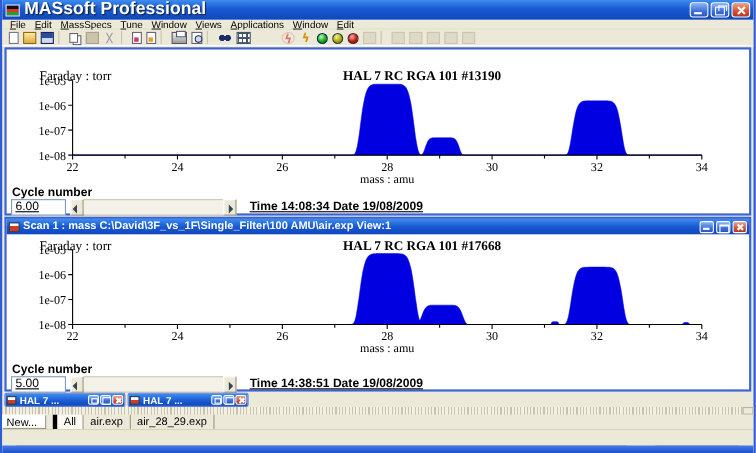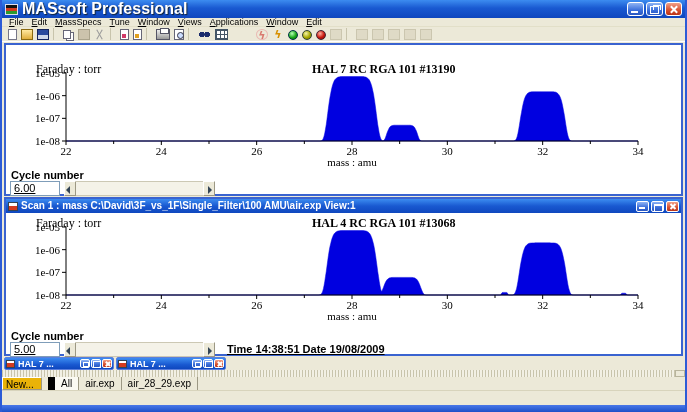--- a/index.html
+++ b/index.html
@@ -123,24 +123,24 @@
   .mg-x::before,.mg-x::after { content:""; position:absolute; left:4px; top:1px; width:1.5px; height:6px; background:#fff; }
   .mg-x::before{ transform:rotate(45deg);} .mg-x::after{ transform:rotate(-45deg);}
   
   .hscroll { position:absolute; left:0; top:370px; right:0; height:7px;
     background:repeating-linear-gradient(90deg,#C8C4AC 0 1px,#F2F0E4 1px 3px); }
   .hscroll .endbtn { position:absolute; right:0; top:0; width:10px; height:7px;
     background:#ECE9D8; border:1px solid #B8B49C; }
   
   .tabbar { position:absolute; left:0; top:377px; right:0; height:14px; background:#ECE9D8;
     display:flex; align-items:stretch; font-size:10px; border-bottom:1px solid #D8D4BC; }
-  .newbtn { width:40px; background:#eab308; border:1px solid #fff; border-right-color:#9C9884;
+  .newbtn { width:40px; background:#ffffff; border:1px solid #fff; border-right-color:#9C9884;
     border-bottom-color:#9C9884; padding:1px 3px; }
   .tab { padding:1px 6px; border-right:1px solid #9C9884; white-space:nowrap; }
-  .tab.active { background:#FAF9F2; font-weight:normal; border-left:7px solid #000000; margin-left:6px; }
+  .tab.active { background:#FAF9F2; font-weight:normal; border-left:4px solid #000000; margin-left:6px; }
   
   .statusbar { position:absolute; left:0; top:392px; right:0; height:13px; background:#ECE9D8;
     display:flex; font-size:10px; color:#777; }
   .spanel { border:1px solid; border-color:#9C9884 #fff #fff #9C9884; margin:13px; padding:0 0; line-height:10px; }
   .spanel.wide { flex:1; }
   .spanel.right { width:76px; }
   
   .bottomstrip { position:absolute; left:0; top:405px; right:0; height:7px;
     background:linear-gradient(180deg,#4A78E8,#1B50C8); }
 </style>
@@ -237,33 +237,34 @@
         <line x1="632" y1="70" x2="632" y2="74" stroke="#000" stroke-width="1"></line>
         <text x="632" y="84" text-anchor="middle" font-size="11" font-family="Liberation Serif, serif">34</text>
         <text x="346" y="95" text-anchor="middle" font-size="11" font-family="Liberation Serif, serif">mass : amu</text>
       </svg>
     <div class="cycle-label">Cycle number</div>
     <div class="cycle-row">
       <span class="cycle-value">6.00</span>
       <span class="sb-btn arr-left"></span>
       <span class="sb-track"></span>
       <span class="sb-btn arr-right"></span>
+      <span class="time-text">Time 14:08:34 Date 19/08/2009</span>
     </div>
   </div>
 
   <div class="win win2">
     <div class="wtitle">
       <span class="wicon"></span>
       <span class="wt-text">Scan 1 : mass C:\David\3F_vs_1F\Single_Filter\100 AMU\air.exp View:1</span>
       <span class="swinbtn sg-min"></span>
       <span class="swinbtn sg-max"></span>
       <span class="swinbtn close sg-x"></span>
     </div>
     <div class="detector-label">Faraday : torr</div>
-    <div class="spectrum-title">HAL 4 RC RGA 101 #13068</div>
+    <div class="spectrum-title">HAL 7 RC RGA 101 #17668</div>
     <svg class="chart-svg" id="chart1" viewBox="0 0 679 96">
         <path d="M60.0,70L60.0,70.0L60.7,70.0L61.4,70.0L62.1,70.0L62.9,70.0L63.6,70.0L64.3,70.0L65.0,70.0L65.7,70.0L66.4,70.0L67.2,70.0L67.9,70.0L68.6,70.0L69.3,70.0L70.0,70.0L70.7,70.0L71.4,70.0L72.2,70.0L72.9,70.0L73.6,70.0L74.3,70.0L75.0,70.0L75.7,70.0L76.4,70.0L77.2,70.0L77.9,70.0L78.6,70.0L79.3,70.0L80.0,70.0L80.7,70.0L81.5,70.0L82.2,70.0L82.9,70.0L83.6,70.0L84.3,70.0L85.0,70.0L85.7,70.0L86.5,70.0L87.2,70.0L87.9,70.0L88.6,70.0L89.3,70.0L90.0,70.0L90.7,70.0L91.5,70.0L92.2,70.0L92.9,70.0L93.6,70.0L94.3,70.0L95.0,70.0L95.8,70.0L96.5,70.0L97.2,70.0L97.9,70.0L98.6,70.0L99.3,70.0L100.0,70.0L100.8,70.0L101.5,70.0L102.2,70.0L102.9,70.0L103.6,70.0L104.3,70.0L105.0,70.0L105.8,70.0L106.5,70.0L107.2,70.0L107.9,70.0L108.6,70.0L109.3,70.0L110.1,70.0L110.8,70.0L111.5,70.0L112.2,70.0L112.9,70.0L113.6,70.0L114.3,70.0L115.1,70.0L115.8,70.0L116.5,70.0L117.2,70.0L117.9,70.0L118.6,70.0L119.3,70.0L120.1,70.0L120.8,70.0L121.5,70.0L122.2,70.0L122.9,70.0L123.6,70.0L124.4,70.0L125.1,70.0L125.8,70.0L126.5,70.0L127.2,70.0L127.9,70.0L128.6,70.0L129.4,70.0L130.1,70.0L130.8,70.0L131.5,70.0L132.2,70.0L132.9,70.0L133.6,70.0L134.4,70.0L135.1,70.0L135.8,70.0L136.5,70.0L137.2,70.0L137.9,70.0L138.7,70.0L139.4,70.0L140.1,70.0L140.8,70.0L141.5,70.0L142.2,70.0L142.9,70.0L143.7,70.0L144.4,70.0L145.1,70.0L145.8,70.0L146.5,70.0L147.2,70.0L147.9,70.0L148.7,70.0L149.4,70.0L150.1,70.0L150.8,70.0L151.5,70.0L152.2,70.0L153.0,70.0L153.7,70.0L154.4,70.0L155.1,70.0L155.8,70.0L156.5,70.0L157.2,70.0L158.0,70.0L158.7,70.0L159.4,70.0L160.1,70.0L160.8,70.0L161.5,70.0L162.2,70.0L163.0,70.0L163.7,70.0L164.4,70.0L165.1,70.0L165.8,70.0L166.5,70.0L167.3,70.0L168.0,70.0L168.7,70.0L169.4,70.0L170.1,70.0L170.8,70.0L171.5,70.0L172.3,70.0L173.0,70.0L173.7,70.0L174.4,70.0L175.1,70.0L175.8,70.0L176.5,70.0L177.3,70.0L178.0,70.0L178.7,70.0L179.4,70.0L180.1,70.0L180.8,70.0L181.6,70.0L182.3,70.0L183.0,70.0L183.7,70.0L184.4,70.0L185.1,70.0L185.8,70.0L186.6,70.0L187.3,70.0L188.0,70.0L188.7,70.0L189.4,70.0L190.1,70.0L190.8,70.0L191.6,70.0L192.3,70.0L193.0,70.0L193.7,70.0L194.4,70.0L195.1,70.0L195.9,70.0L196.6,70.0L197.3,70.0L198.0,70.0L198.7,70.0L199.4,70.0L200.1,70.0L200.9,70.0L201.6,70.0L202.3,70.0L203.0,70.0L203.7,70.0L204.4,70.0L205.1,70.0L205.9,70.0L206.6,70.0L207.3,70.0L208.0,70.0L208.7,70.0L209.4,70.0L210.2,70.0L210.9,70.0L211.6,70.0L212.3,70.0L213.0,70.0L213.7,70.0L214.4,70.0L215.2,70.0L215.9,70.0L216.6,70.0L217.3,70.0L218.0,70.0L218.7,70.0L219.4,70.0L220.2,70.0L220.9,70.0L221.6,70.0L222.3,70.0L223.0,70.0L223.7,70.0L224.5,70.0L225.2,70.0L225.9,70.0L226.6,70.0L227.3,70.0L228.0,70.0L228.7,70.0L229.5,70.0L230.2,70.0L230.9,70.0L231.6,70.0L232.3,70.0L233.0,70.0L233.7,70.0L234.5,70.0L235.2,70.0L235.9,70.0L236.6,70.0L237.3,70.0L238.0,70.0L238.8,70.0L239.5,70.0L240.2,70.0L240.9,70.0L241.6,70.0L242.3,70.0L243.0,70.0L243.8,70.0L244.5,70.0L245.2,70.0L245.9,70.0L246.6,70.0L247.3,70.0L248.0,70.0L248.8,70.0L249.5,70.0L250.2,70.0L250.9,70.0L251.6,70.0L252.3,70.0L253.1,70.0L253.8,70.0L254.5,70.0L255.2,70.0L255.9,70.0L256.6,70.0L257.3,70.0L258.1,70.0L258.8,70.0L259.5,70.0L260.2,70.0L260.9,70.0L261.6,70.0L262.3,70.0L263.1,70.0L263.8,70.0L264.5,70.0L265.2,70.0L265.9,70.0L266.6,70.0L267.4,70.0L268.1,70.0L268.8,70.0L269.5,70.0L270.2,70.0L270.9,70.0L271.6,70.0L272.4,70.0L273.1,70.0L273.8,70.0L274.5,70.0L275.2,70.0L275.9,70.0L276.6,70.0L277.4,70.0L278.1,70.0L278.8,70.0L279.5,70.0L280.2,70.0L280.9,70.0L281.7,70.0L282.4,70.0L283.1,70.0L283.8,70.0L284.5,70.0L285.2,70.0L285.9,70.0L286.7,70.0L287.4,70.0L288.1,70.0L288.8,70.0L289.5,70.0L290.2,70.0L290.9,70.0L291.7,70.0L292.4,70.0L293.1,70.0L293.8,70.0L294.5,70.0L295.2,70.0L296.0,70.0L296.7,70.0L297.4,70.0L298.1,70.0L298.8,70.0L299.5,70.0L300.2,70.0L301.0,70.0L301.7,70.0L302.4,70.0L303.1,70.0L303.8,70.0L304.5,70.0L305.2,70.0L306.0,70.0L306.7,70.0L307.4,70.0L308.1,70.0L308.8,70.0L309.5,70.0L310.3,70.0L311.0,70.0L311.7,70.0L312.4,70.0L313.1,69.9L313.8,69.8L314.5,69.6L315.3,69.0L316.0,67.9L316.7,66.2L317.4,63.7L318.1,60.3L318.8,56.2L319.5,51.4L320.3,46.3L321.0,41.0L321.7,35.8L322.4,30.8L323.1,26.3L323.8,22.3L324.6,18.9L325.3,16.0L326.0,13.6L326.7,11.7L327.4,10.1L328.1,8.9L328.8,8.0L329.6,7.3L330.3,6.8L331.0,6.4L331.7,6.1L332.4,5.9L333.1,5.8L333.8,5.7L334.6,5.6L335.3,5.6L336.0,5.5L336.7,5.5L337.4,5.5L338.1,5.5L338.9,5.5L339.6,5.5L340.3,5.5L341.0,5.5L341.7,5.5L342.4,5.5L343.1,5.5L343.9,5.5L344.6,5.5L345.3,5.5L346.0,5.5L346.7,5.5L347.4,5.5L348.1,5.5L348.9,5.5L349.6,5.5L350.3,5.5L351.0,5.5L351.7,5.5L352.4,5.5L353.2,5.5L353.9,5.5L354.6,5.5L355.3,5.5L356.0,5.5L356.7,5.6L357.4,5.6L358.2,5.7L358.9,5.8L359.6,5.9L360.3,6.1L361.0,6.4L361.7,6.8L362.4,7.3L363.2,8.0L363.9,8.9L364.6,10.1L365.3,11.7L366.0,13.6L366.7,16.0L367.5,18.9L368.2,22.3L368.9,26.3L369.6,30.8L370.3,35.8L371.0,41.0L371.7,46.3L372.5,51.4L373.2,56.2L373.9,60.3L374.6,63.7L375.3,66.2L376.0,66.0L376.7,64.2L377.5,62.2L378.2,60.3L378.9,58.5L379.6,57.0L380.3,55.8L381.0,54.8L381.8,54.0L382.5,53.5L383.2,53.1L383.9,52.8L384.6,52.7L385.3,52.5L386.0,52.5L386.8,52.4L387.5,52.4L388.2,52.4L388.9,52.4L389.6,52.4L390.3,52.4L391.0,52.4L391.8,52.4L392.5,52.4L393.2,52.4L393.9,52.4L394.6,52.4L395.3,52.4L396.1,52.4L396.8,52.4L397.5,52.4L398.2,52.4L398.9,52.4L399.6,52.4L400.3,52.4L401.1,52.4L401.8,52.4L402.5,52.4L403.2,52.4L403.9,52.4L404.6,52.4L405.3,52.4L406.1,52.5L406.8,52.5L407.5,52.7L408.2,52.8L408.9,53.1L409.6,53.5L410.4,54.0L411.1,54.8L411.8,55.8L412.5,57.0L413.2,58.5L413.9,60.3L414.6,62.2L415.4,64.2L416.1,66.0L416.8,67.5L417.5,68.6L418.2,69.4L418.9,69.8L419.6,69.9L420.4,70.0L421.1,70.0L421.8,70.0L422.5,70.0L423.2,70.0L423.9,70.0L424.7,70.0L425.4,70.0L426.1,70.0L426.8,70.0L427.5,70.0L428.2,70.0L428.9,70.0L429.7,70.0L430.4,70.0L431.1,70.0L431.8,70.0L432.5,70.0L433.2,70.0L433.9,70.0L434.7,70.0L435.4,70.0L436.1,70.0L436.8,70.0L437.5,70.0L438.2,70.0L439.0,70.0L439.7,70.0L440.4,70.0L441.1,70.0L441.8,70.0L442.5,70.0L443.2,70.0L444.0,70.0L444.7,70.0L445.4,70.0L446.1,70.0L446.8,70.0L447.5,70.0L448.2,70.0L449.0,70.0L449.7,70.0L450.4,70.0L451.1,70.0L451.8,70.0L452.5,70.0L453.3,70.0L454.0,70.0L454.7,70.0L455.4,70.0L456.1,70.0L456.8,70.0L457.5,70.0L458.3,70.0L459.0,70.0L459.7,70.0L460.4,70.0L461.1,70.0L461.8,70.0L462.5,70.0L463.3,70.0L464.0,70.0L464.7,70.0L465.4,70.0L466.1,70.0L466.8,70.0L467.6,70.0L468.3,70.0L469.0,70.0L469.7,70.0L470.4,70.0L471.1,70.0L471.8,70.0L472.6,70.0L473.3,70.0L474.0,70.0L474.7,70.0L475.4,70.0L476.1,70.0L476.8,70.0L477.6,70.0L478.3,70.0L479.0,70.0L479.7,70.0L480.4,70.0L481.1,70.0L481.9,70.0L482.6,70.0L483.3,70.0L484.0,70.0L484.7,70.0L485.4,70.0L486.1,70.0L486.9,70.0L487.6,70.0L488.3,70.0L489.0,70.0L489.7,70.0L490.4,70.0L491.1,70.0L491.9,70.0L492.6,70.0L493.3,70.0L494.0,70.0L494.7,69.9L495.4,68.5L496.2,67.6L496.9,67.4L497.6,67.4L498.3,67.4L499.0,67.4L499.7,67.4L500.4,67.4L501.2,67.8L501.9,69.0L502.6,70.0L503.3,70.0L504.0,70.0L504.7,70.0L505.4,70.0L506.2,70.0L506.9,69.9L507.6,69.6L508.3,69.1L509.0,68.0L509.7,66.3L510.5,63.9L511.2,60.6L511.9,56.7L512.6,52.3L513.3,47.7L514.0,43.1L514.7,38.8L515.5,34.8L516.2,31.3L516.9,28.4L517.6,25.9L518.3,23.9L519.0,22.3L519.7,21.1L520.5,20.2L521.2,19.5L521.9,19.0L522.6,18.6L523.3,18.3L524.0,18.2L524.8,18.0L525.5,18.0L526.2,17.9L526.9,17.9L527.6,17.9L528.3,17.9L529.0,17.8L529.8,17.8L530.5,17.8L531.2,17.8L531.9,17.8L532.6,17.8L533.3,17.8L534.0,17.8L534.8,17.8L535.5,17.8L536.2,17.8L536.9,17.8L537.6,17.8L538.3,17.8L539.1,17.8L539.8,17.8L540.5,17.8L541.2,17.8L541.9,17.8L542.6,17.8L543.3,17.8L544.1,17.8L544.8,17.9L545.5,17.9L546.2,17.9L546.9,17.9L547.6,17.9L548.3,18.0L549.1,18.1L549.8,18.3L550.5,18.5L551.2,18.8L551.9,19.3L552.6,19.9L553.4,20.8L554.1,21.9L554.8,23.3L555.5,25.2L556.2,27.5L556.9,30.3L557.6,33.6L558.4,37.4L559.1,41.6L559.8,46.2L560.5,50.8L561.2,55.3L561.9,59.4L562.6,62.9L563.4,65.6L564.1,67.6L564.8,68.8L565.5,69.5L566.2,69.8L566.9,69.9L567.7,70.0L568.4,70.0L569.1,70.0L569.8,70.0L570.5,70.0L571.2,70.0L571.9,70.0L572.7,70.0L573.4,70.0L574.1,70.0L574.8,70.0L575.5,70.0L576.2,70.0L576.9,70.0L577.7,70.0L578.4,70.0L579.1,70.0L579.8,70.0L580.5,70.0L581.2,70.0L582.0,70.0L582.7,70.0L583.4,70.0L584.1,70.0L584.8,70.0L585.5,70.0L586.2,70.0L587.0,70.0L587.7,70.0L588.4,70.0L589.1,70.0L589.8,70.0L590.5,70.0L591.2,70.0L592.0,70.0L592.7,70.0L593.4,70.0L594.1,70.0L594.8,70.0L595.5,70.0L596.3,70.0L597.0,70.0L597.7,70.0L598.4,70.0L599.1,70.0L599.8,70.0L600.5,70.0L601.3,70.0L602.0,70.0L602.7,70.0L603.4,70.0L604.1,70.0L604.8,70.0L605.5,70.0L606.3,70.0L607.0,70.0L607.7,70.0L608.4,70.0L609.1,70.0L609.8,70.0L610.6,70.0L611.3,70.0L612.0,70.0L612.7,70.0L613.4,70.0L614.1,70.0L614.8,69.3L615.6,68.4L616.3,68.2L617.0,68.2L617.7,68.2L618.4,68.2L619.1,68.2L619.8,68.4L620.6,69.3L621.3,70.0L622.0,70.0L622.7,70.0L623.4,70.0L624.1,70.0L624.9,70.0L625.6,70.0L626.3,70.0L627.0,70.0L627.7,70.0L628.4,70.0L629.1,70.0L629.9,70.0L630.6,70.0L631.3,70.0L632.0,70.0L632.0,70Z" fill="#0000E0" stroke="#0000E0" stroke-width="0.5"></path>
         <line x1="60" y1="70" x2="632" y2="70" stroke="#000" stroke-width="1"></line>
         <line x1="60" y1="2" x2="60" y2="70" stroke="#000" stroke-width="1"></line>
         <line x1="56" y1="2" x2="60" y2="2" stroke="#000" stroke-width="1"></line>
         <text x="54" y="6" text-anchor="end" font-size="11" font-family="Liberation Serif, serif">1e-05</text>
         <line x1="56" y1="24.666666666666668" x2="60" y2="24.666666666666668" stroke="#000" stroke-width="1"></line>
         <text x="54" y="28.666666666666668" text-anchor="end" font-size="11" font-family="Liberation Serif, serif">1e-06</text>
         <line x1="56" y1="47.333333333333336" x2="60" y2="47.333333333333336" stroke="#000" stroke-width="1"></line>
         <text x="54" y="51.333333333333336" text-anchor="end" font-size="11" font-family="Liberation Serif, serif">1e-07</text>

